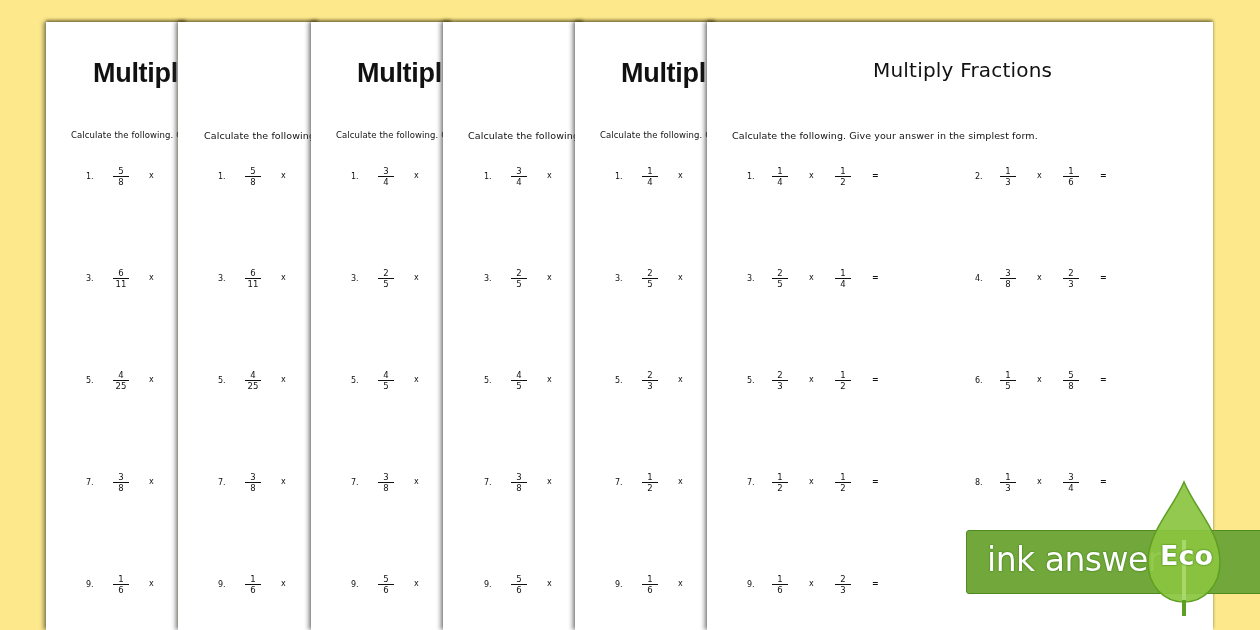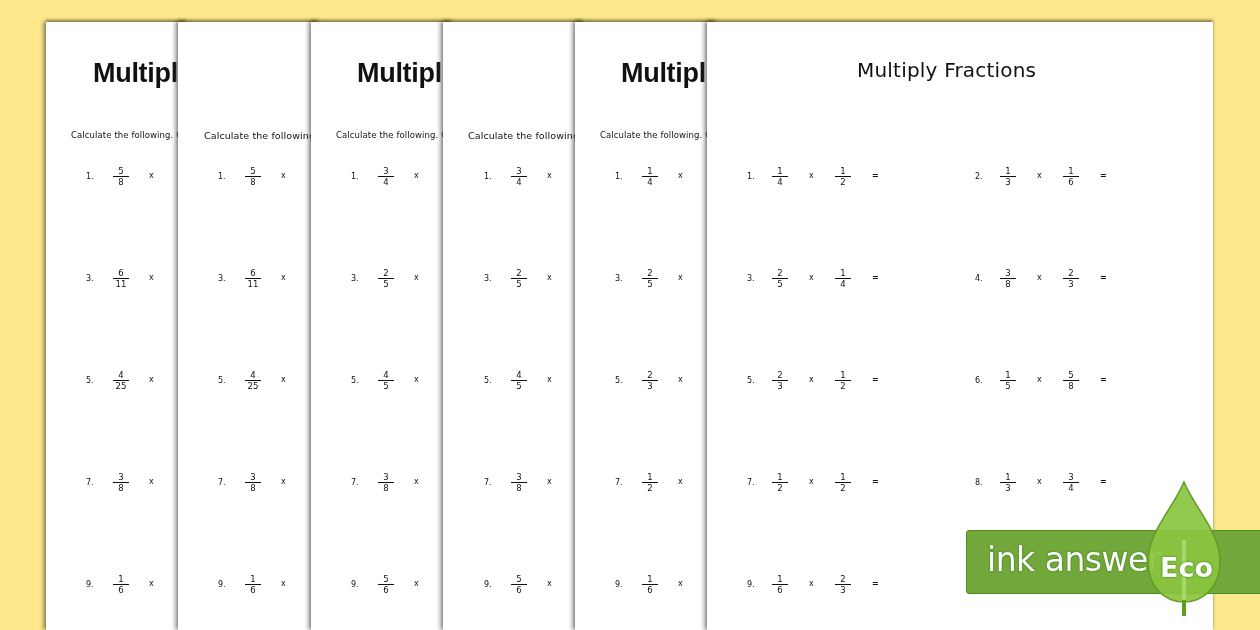--- a/index.html
+++ b/index.html
@@ -46,21 +46,21 @@
     background: #72a83b; border: 1.5px solid #4f8c1f; border-radius: 3px;
     box-sizing: border-box;
   }
   .eco-text {
     position: absolute; left: 20px; top: 9px; font-size: 33px; color: #ffffff;
     font-family: "DejaVu Sans", sans-serif; letter-spacing: -0.5px;
     text-shadow: 0 0 2px #3a7d10, 0 0 1px #3a7d10;
   }
   .leaf { position: absolute; left: 1146px; top: 480px; width: 80px; height: 140px; }
   .leaf-label {
-    position: absolute; left: 1160px; top: 552px; font-size: 27px; font-weight: bold;
+    position: absolute; left: 1160px; top: 540px; font-size: 27px; font-weight: bold;
     color: #ffffff; font-family: "DejaVu Sans", sans-serif;
     text-shadow: 0 0 2px #3a7d10, 0 0 1px #3a7d10;
   }
 </style>
 </head>
 <body>
 
 <div class="page" style="left:46px; width:140px;">
   <div class="page-title" style="left:47px;">Multipl</div>
   <div class="instr" style="left:25px; font-size:8.5px;">Calculate the following. Gi</div>
@@ -278,21 +278,22 @@
     <span class="pnum">9.</span>
     <span class="frac" style="left:27px;">
         <span class="num">1</span>
         <span class="den">6</span>
       </span>
     <span class="op" style="left:63px;">x</span>
   </div>
 </div>
 
 <div class="page" style="left:707px; width:506px;">
-  <div class="page-title thin" style="left:150px;">Multiply Fractions</div>
+  <div class="page-title thin" style="left:166px;">Multiply Fractions</div>
+  <div class="instr" style="left:25px;">Calculate the following. Give your answer in the simplest form.</div>
 
   <div class="problem" style="left:40px; top:144px;">
     <span class="pnum">1.</span>
     <span class="frac" style="left:25px;">
         <span class="num">1</span>
         <span class="den">4</span>
       </span>
     <span class="op" style="left:62px;">x</span>
     <span class="frac" style="left:88px;">
         <span class="num">1</span>

